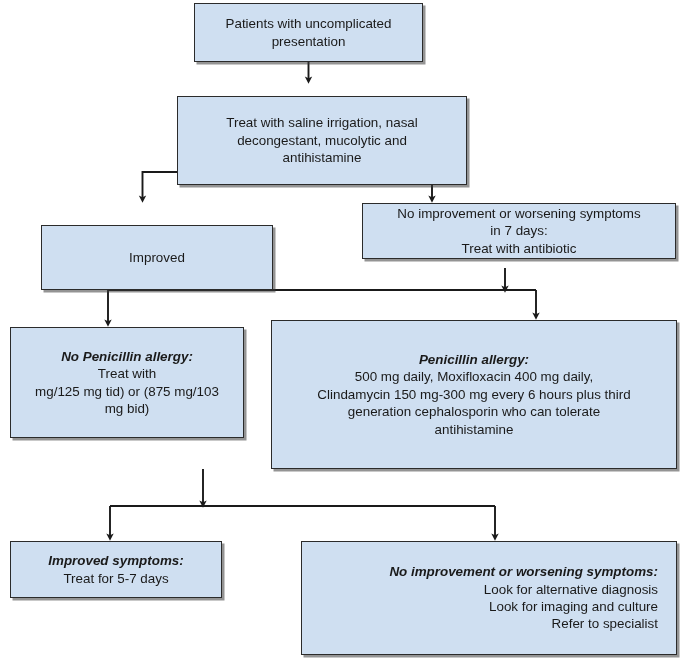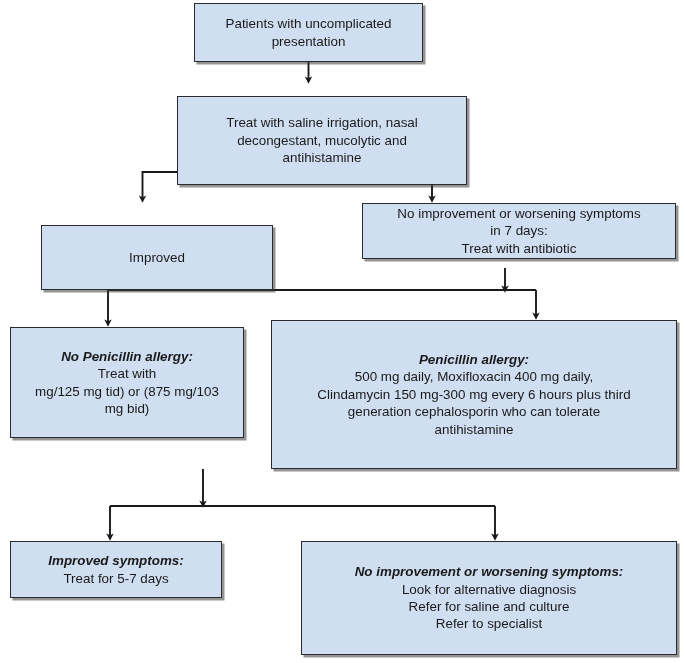--- a/index.html
+++ b/index.html
@@ -49,21 +49,21 @@
     font-style: italic;
   }
   
   #node-uncomplicated { left: 194px; top: 3px;   width: 229px; height: 59px; }
   #node-conservative  { left: 177px; top: 96px;  width: 290px; height: 89px; }
   #node-improved      { left: 41px;  top: 217px; width: 232px; height: 65px; margin-top: 8px; }
   #node-no-improve    { left: 362px; top: 203px; width: 314px; height: 56px; }
   #node-no-pen        { left: 10px;  top: 327px; width: 234px; height: 111px; }
   #node-pen           { left: 271px; top: 320px; width: 406px; height: 149px; }
   #node-improved-sx   { left: 10px;  top: 541px; width: 212px; height: 57px; text-align: center; }
-  #node-no-improve-sx { left: 301px; top: 541px; width: 376px; height: 114px; }
+  #node-no-improve-sx { left: 301px; top: 541px; width: 376px; height: 114px; align-items: flex-end; }
 
   #node-uncomplicated, #node-conservative, #node-improved,
   #node-no-improve { font-size: 13.4px; }
   #node-no-pen, #node-pen, #node-improved-sx, #node-no-improve-sx { font-size: 13.4px; }
 </style>
 </head>
 <body>
 
 <div id="flow-root">
 
@@ -131,17 +131,17 @@
   </div>
 
   <div class="node" id="node-improved-sx">
     <span class="line hd">Improved symptoms:</span>
     <span class="line">Treat for 5-7 days</span>
   </div>
 
   <div class="node" id="node-no-improve-sx">
     <span class="line hd">No improvement or worsening symptoms:</span>
     <span class="line">Look for alternative diagnosis</span>
-    <span class="line">Refer for saline and culture</span>
+    <span class="line">Look for imaging and culture</span>
     <span class="line">Refer to specialist</span>
   </div>
 
 </div>
 
 </body></html>

